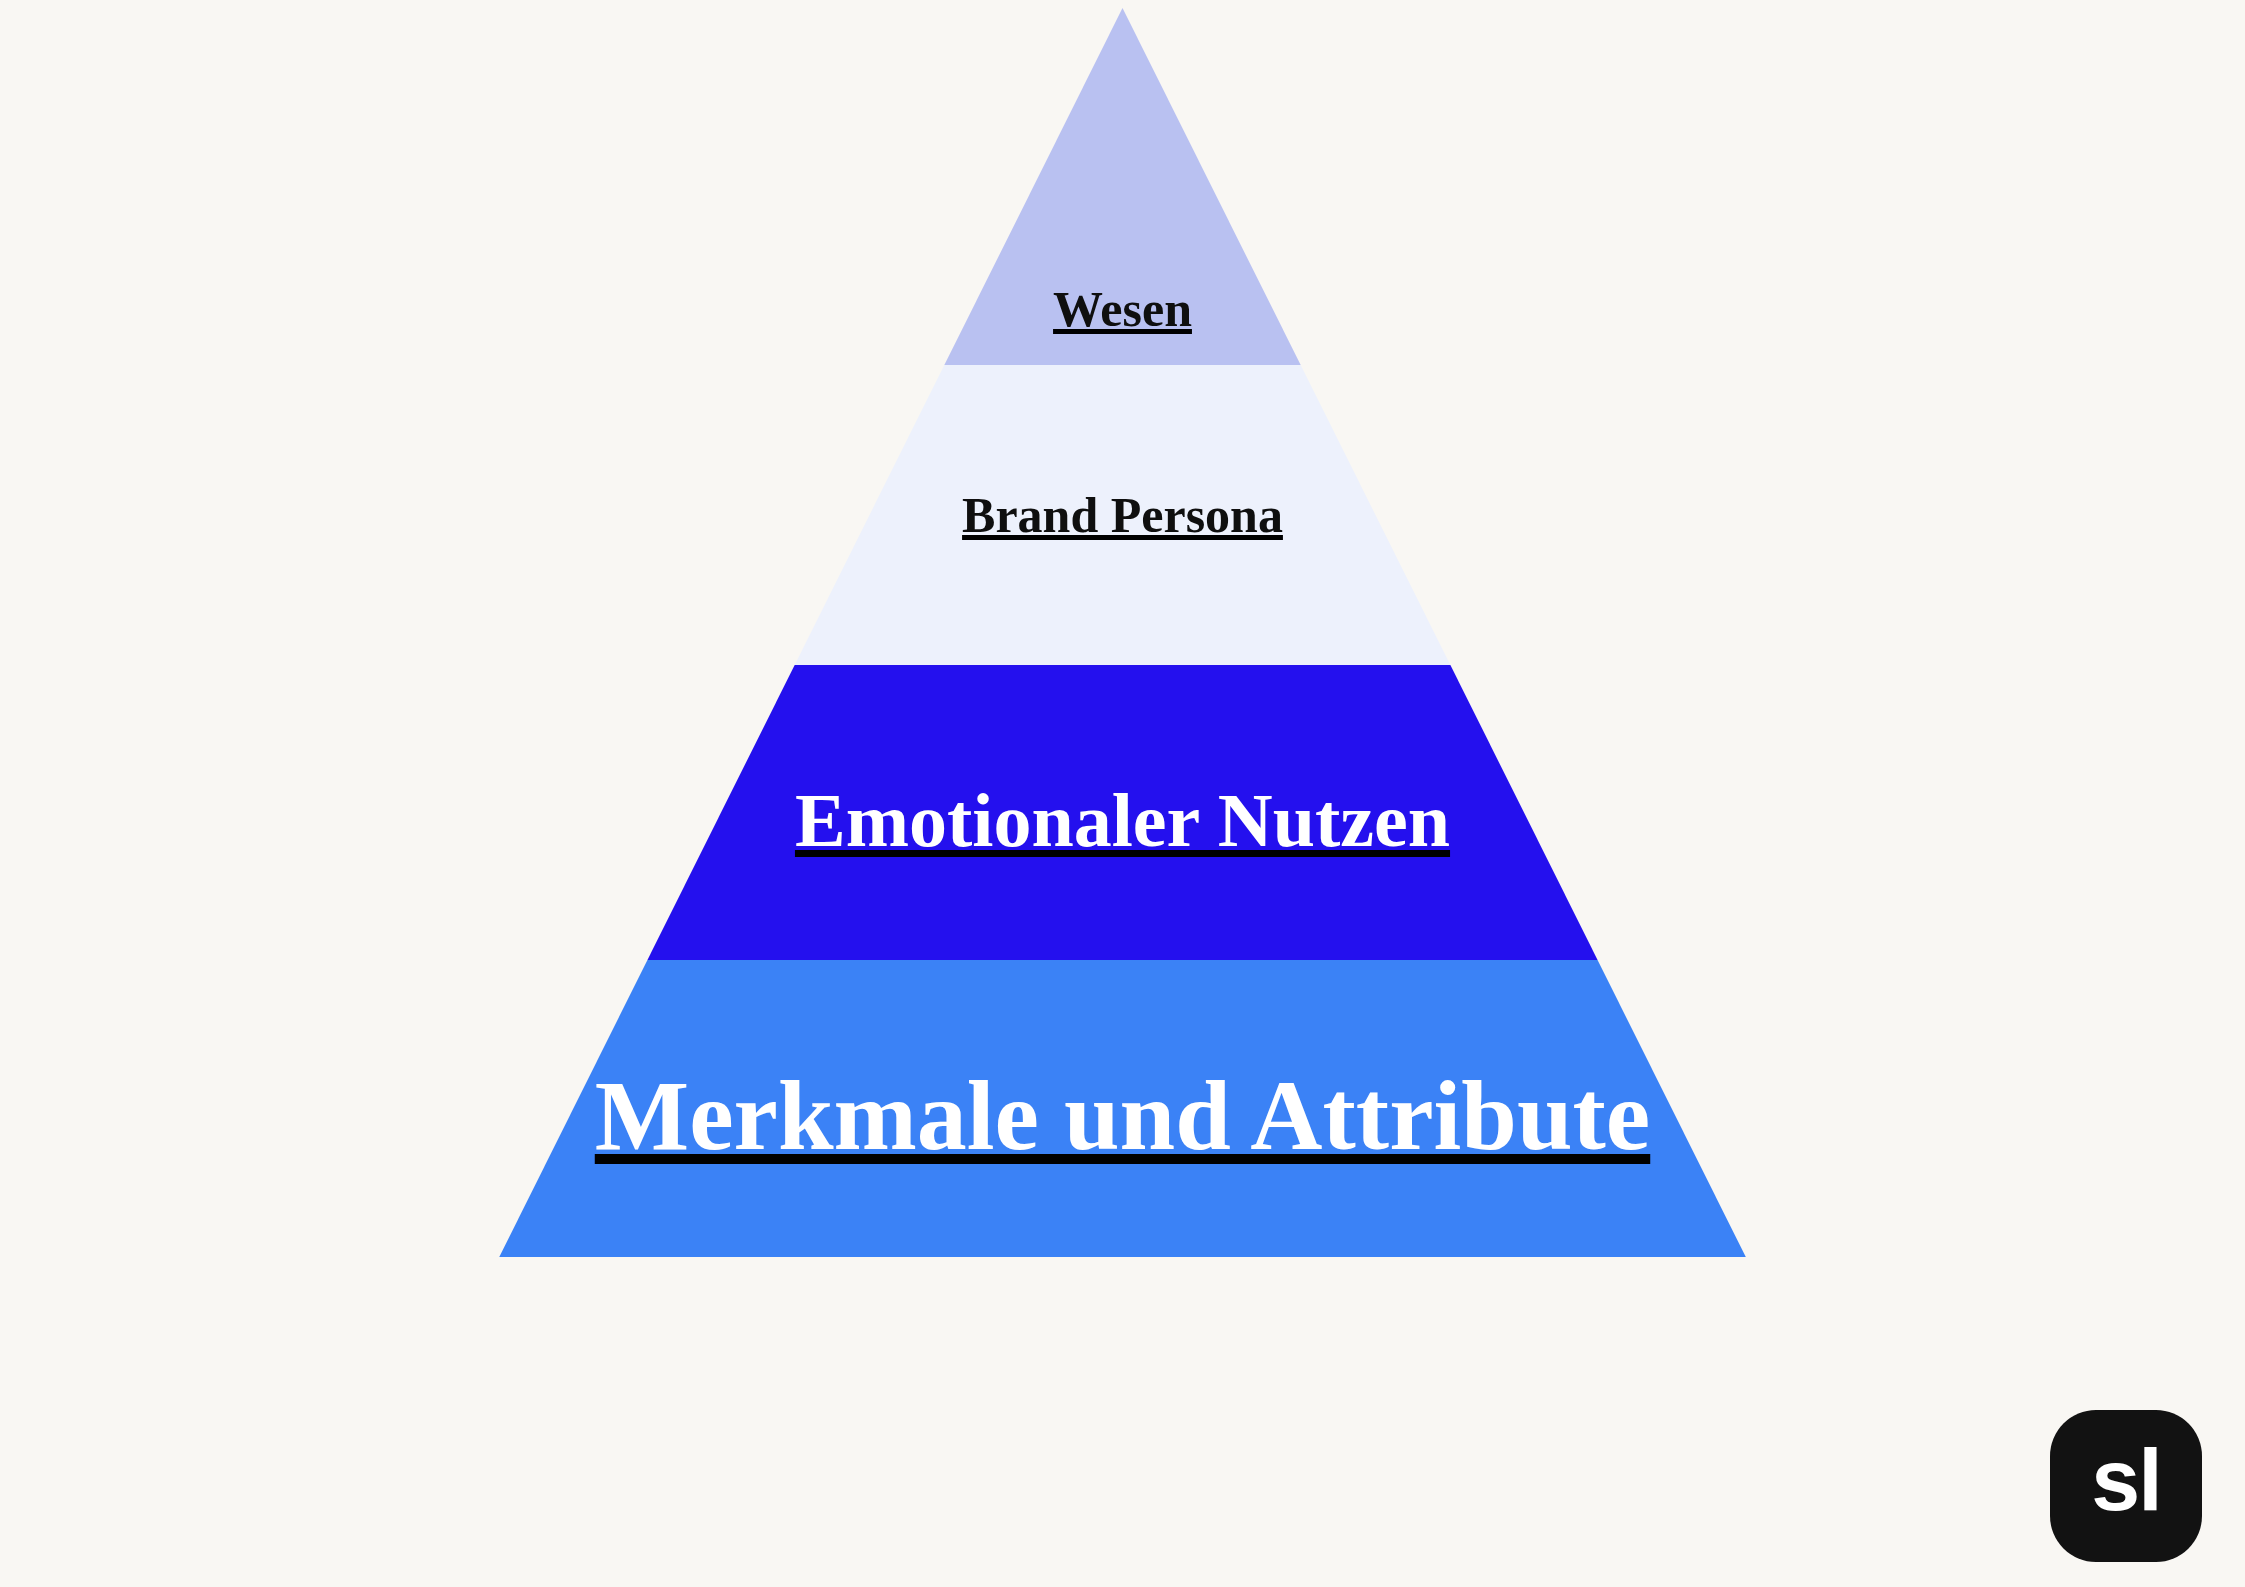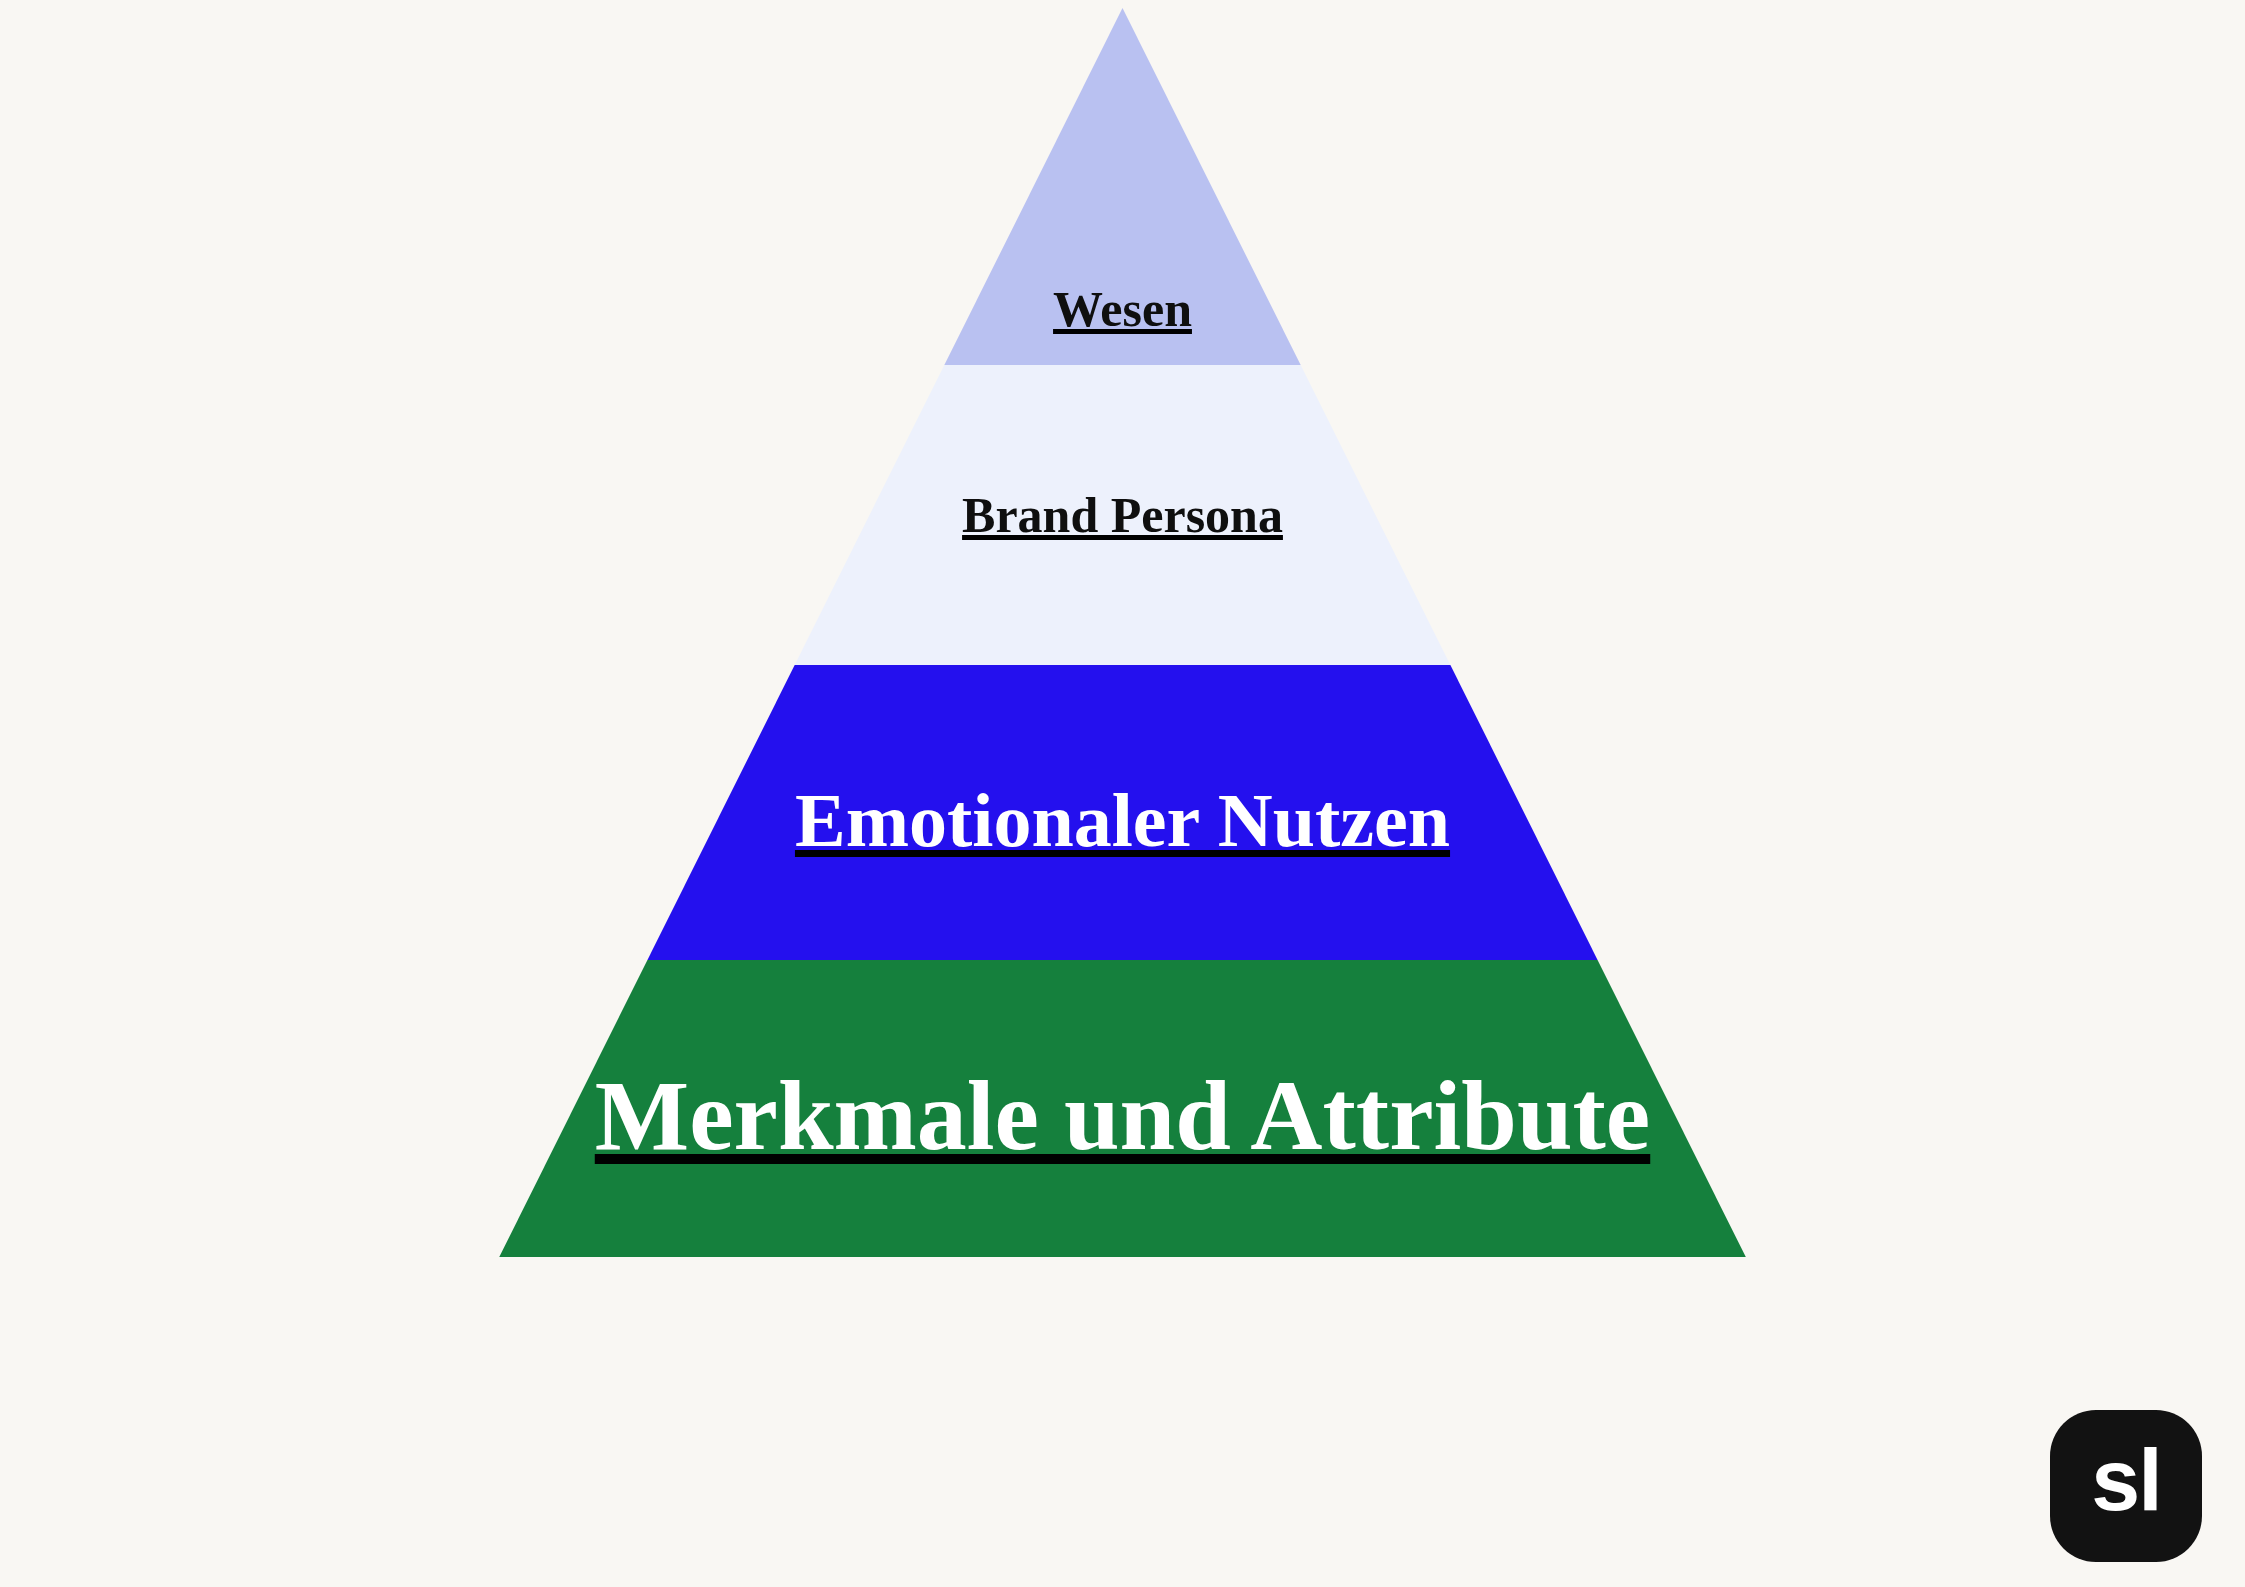--- a/index.html
+++ b/index.html
@@ -65,21 +65,21 @@
 
     <div class="level level-2" style="background: rgb(237, 241, 252); color: rgb(15, 15, 15);">
       <div>Brand Persona</div>
     </div>
 
     <div class="level level-3" style="background: rgb(36, 16, 238); color: rgb(255, 255, 255);">
       <div>Emotionaler Nutzen</div>
     </div>
 
 
-    <div class="level level-5" style="background: #15803d; color: rgb(255, 255, 255);">
+    <div class="level level-5" style="background: #3b82f6; color: rgb(255, 255, 255);">
       <div>Merkmale und Attribute</div>
     </div>
 
   </div>
 
   <div class="logo-badge" style="background: rgb(18, 18, 18); color: rgb(255, 255, 255);">
     <span>sl</span>
   </div>
 
 </div>

